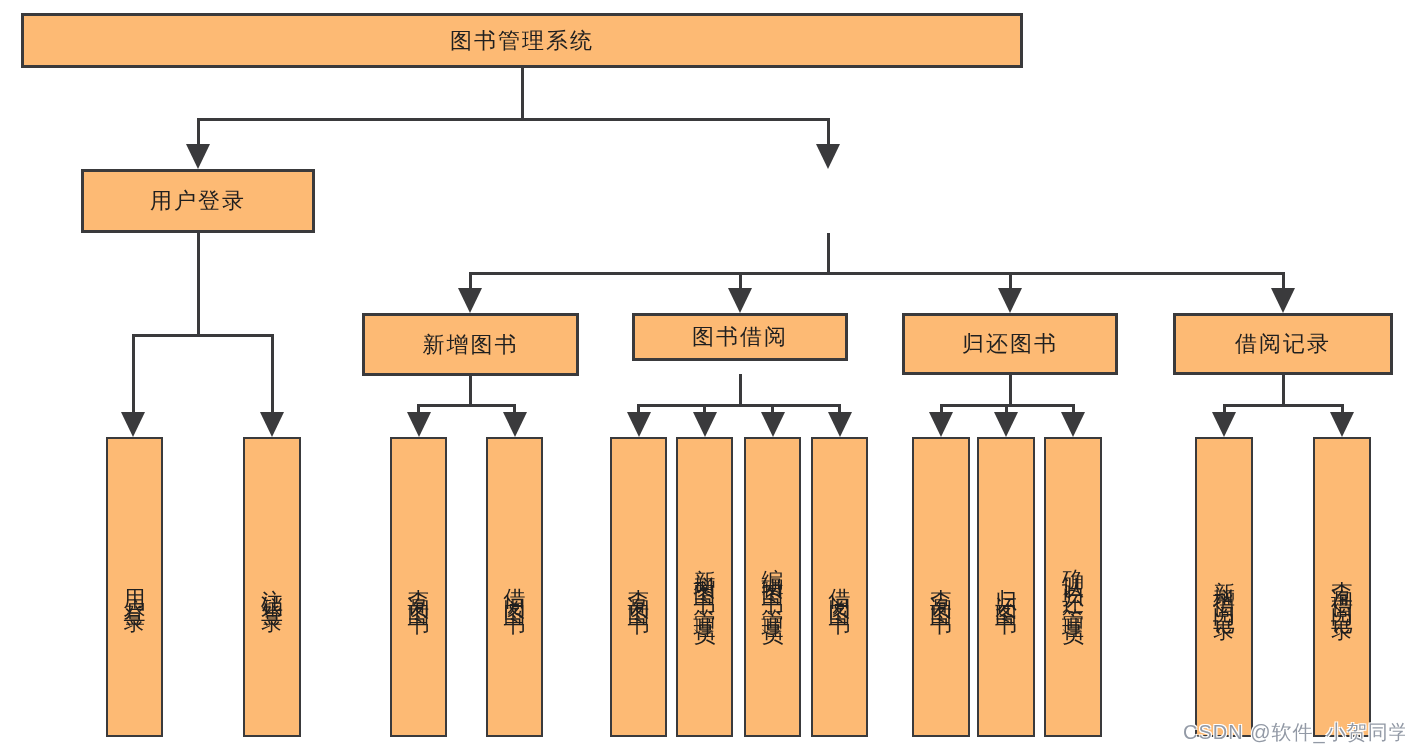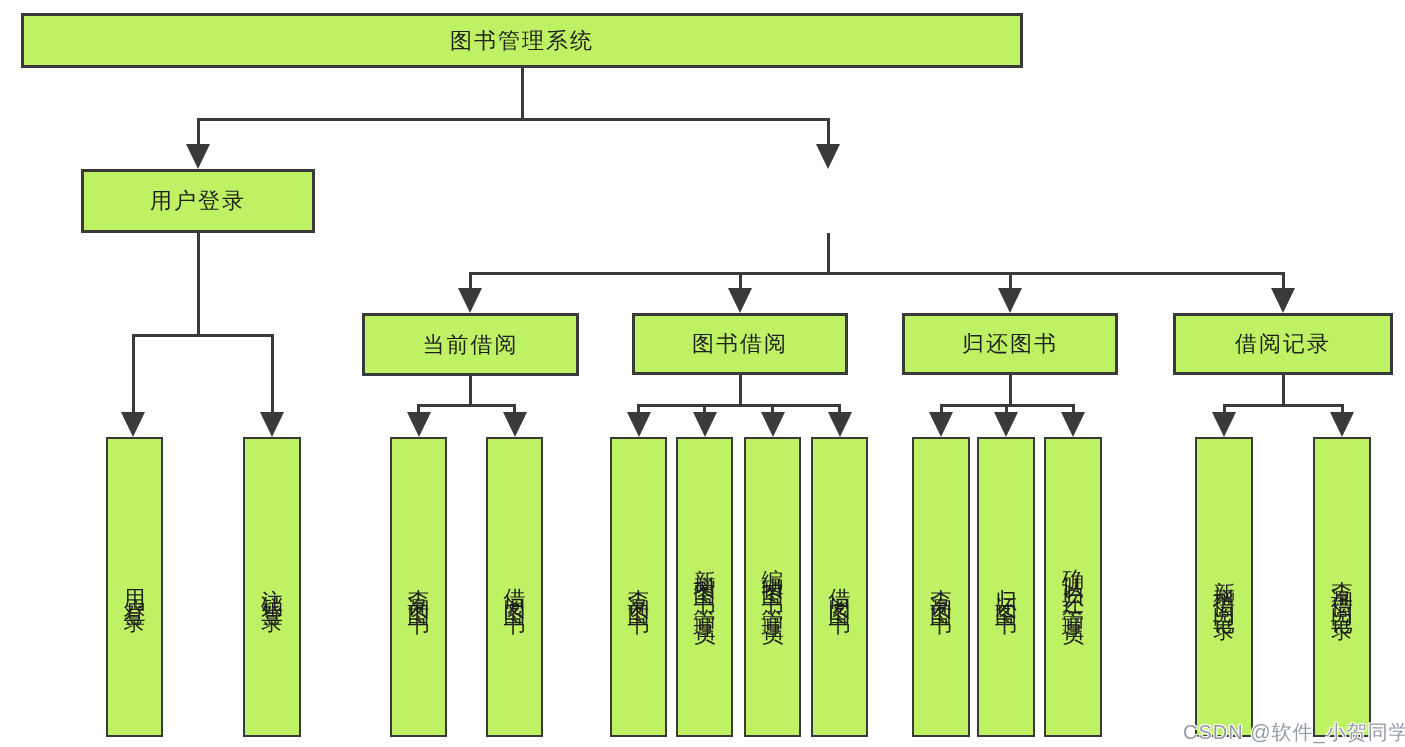--- a/index.html
+++ b/index.html
@@ -7,21 +7,21 @@
     position: relative;
     width: 1405px;
     height: 747px;
     background: #ffffff;
     font-family: "Liberation Sans", "DejaVu Sans", sans-serif;
     overflow: hidden;
   }
   .node {
     position: absolute;
     box-sizing: border-box;
-    background: #bef264;
+    background: #fdba74;
     border: 3px solid #3a3a3c;
     display: flex;
     align-items: center;
     justify-content: center;
     color: #1f1f1f;
     font-size: 22px;
     letter-spacing: 2px;
     white-space: nowrap;
   }
   .node.leaf {
@@ -84,22 +84,22 @@
   <div class="hline" style="left:468.5px; top:271.5px; width:816px;"></div>
   <div class="vline" style="left:468.5px; top:273px; height:17px;"></div>
   <div class="arrow" style="left:458px; top:288px;"></div>
   <div class="vline" style="left:738.5px; top:273px; height:17px;"></div>
   <div class="arrow" style="left:728px; top:288px;"></div>
   <div class="vline" style="left:1008.5px; top:273px; height:17px;"></div>
   <div class="arrow" style="left:998px; top:288px;"></div>
   <div class="vline" style="left:1281.5px; top:273px; height:17px;"></div>
   <div class="arrow" style="left:1271px; top:288px;"></div>
 
-  <div class="node" style="left:362px; top:313px; width:217px; height:63px;">当前借阅</div>
-  <div class="node" style="left:632px; top:313px; width:216px; height:62px;">图书借阅</div>
+  <div class="node" style="left:362px; top:313px; width:217px; height:63px;">新增图书</div>
+  <div class="node" style="left:632px; top:313px; width:216px; height:48px;">图书借阅</div>
   <div class="node" style="left:902px; top:313px; width:216px; height:62px;">归还图书</div>
   <div class="node" style="left:1173px; top:313px; width:220px; height:62px;">借阅记录</div>
 
   <div class="vline" style="left:468.5px; top:375px; height:31px;"></div>
   <div class="vline" style="left:738.5px; top:374px; height:32px;"></div>
   <div class="vline" style="left:1008.5px; top:374px; height:32px;"></div>
   <div class="vline" style="left:1281.5px; top:374px; height:32px;"></div>
 
   <div class="hline" style="left:417px; top:403.5px; width:99px;"></div>
   <div class="hline" style="left:637px; top:403.5px; width:204px;"></div>

